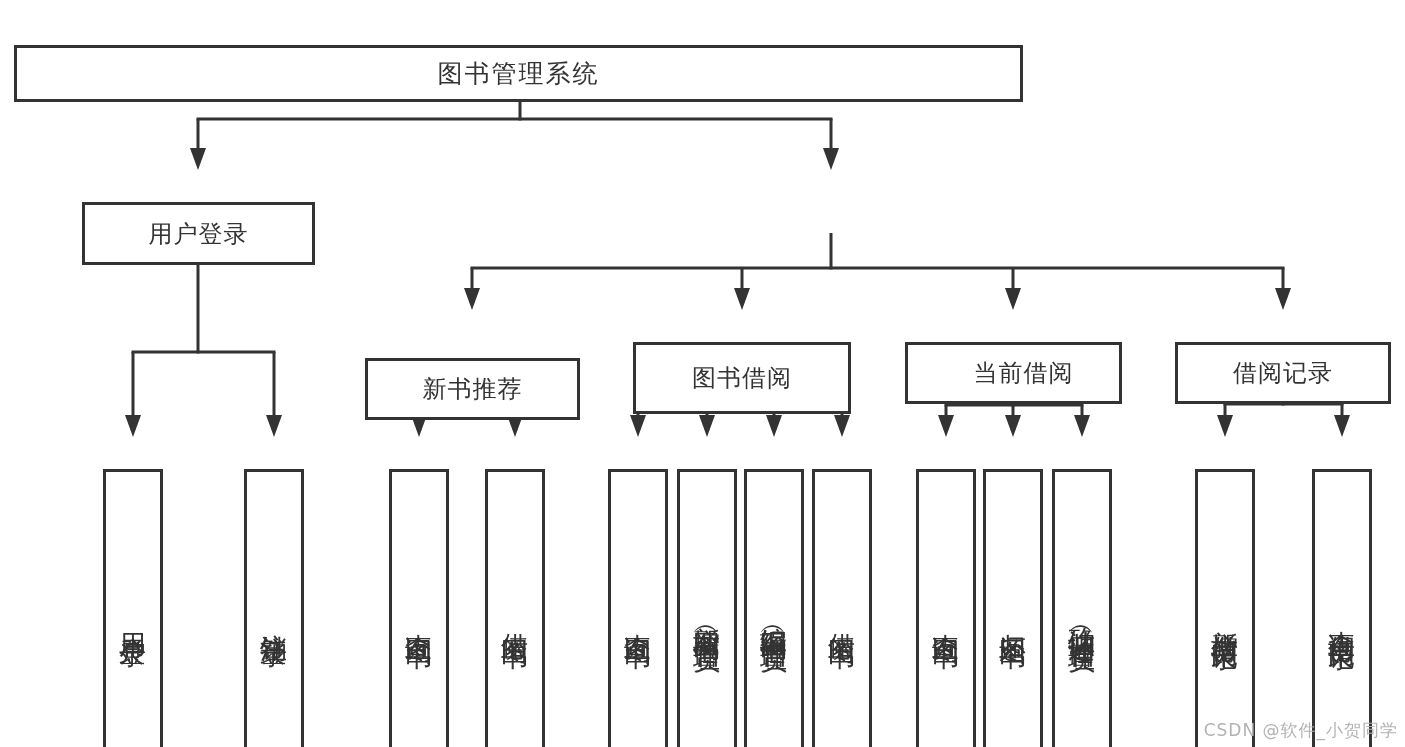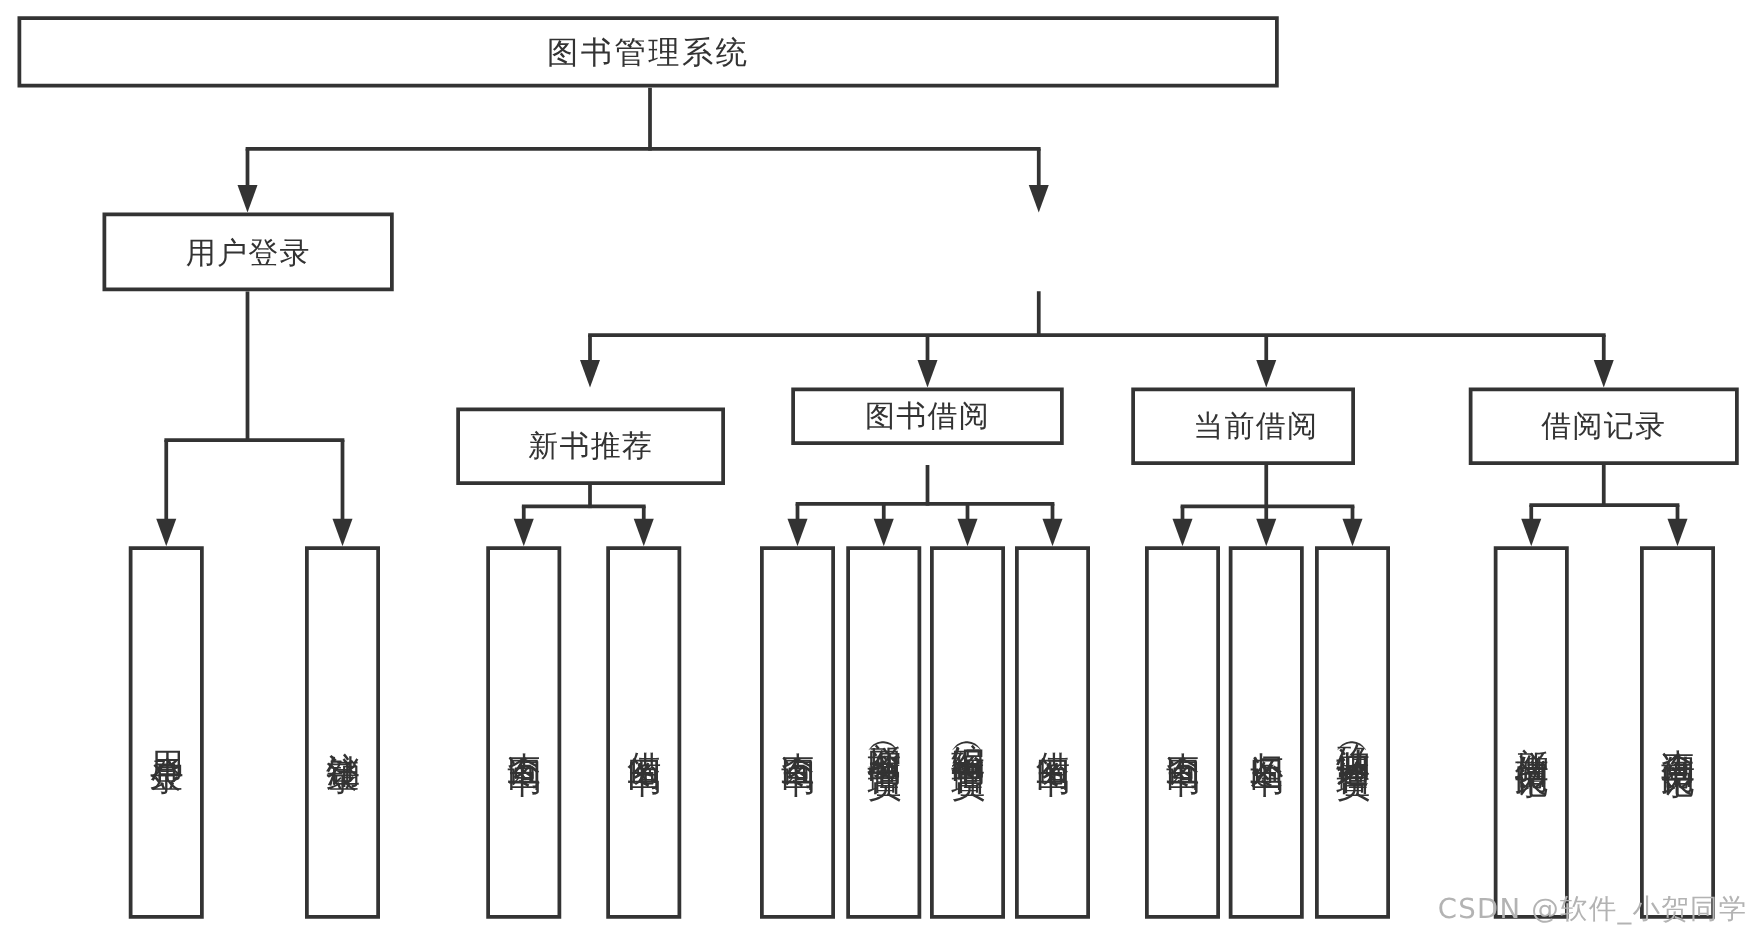--- a/index.html
+++ b/index.html
@@ -21,35 +21,36 @@
   .box {
     position: absolute;
     box-sizing: border-box;
     background: #ffffff;
     border: 3px solid #333333;
     color: #333333;
     display: flex;
     align-items: center;
     justify-content: center;
     text-align: center;
+    margin-top: 32px;
   }
   .hbox { font-size: 24px; letter-spacing: 1px; }
   .rootbox { font-size: 25px; letter-spacing: 2px; }
   .leaf {
     writing-mode: vertical-rl;
     text-orientation: mixed;
     font-size: 27px;
     letter-spacing: 3px;
     line-height: 1;
   }
   .watermark {
     position: absolute;
     right: 7px;
     bottom: 5px;
-    font-size: 22px;
+    font-size: 17px;
     color: #b3b3b3;
     letter-spacing: 1px;
     white-space: nowrap;
   }
 </style>
 </head>
 <body>
 
 <div class="stage">
 
@@ -113,22 +114,22 @@
       <polygon points="1217,415 1233,415 1225,437"></polygon>
     <line x1="1342" y1="404" x2="1342" y2="418"></line>
       <polygon points="1334,415 1350,415 1342,437"></polygon>
   </svg>
 
   <div class="box rootbox" style="left:14px; top:13px; width:1009px; height:57px;">图书管理系统</div>
 
   <div class="box hbox" style="left:82px; top:170px; width:233px; height:63px;">用户登录</div>
 
   <div class="box hbox" style="left:365px; top:326px; width:215px; height:62px;">新书推荐</div>
-  <div class="box hbox" style="left:633px; top:310px; width:218px; height:46px;">图书借阅</div>
-  <div class="box hbox" style="left:905px; top:310px; width:179px; height:62px;padding-left:20px;">当前借阅</div>
+  <div class="box hbox" style="left:633px; top:310px; width:218px; height:72px;">图书借阅</div>
+  <div class="box hbox" style="left:905px; top:310px; width:217px; height:62px;padding-left:20px;">当前借阅</div>
   <div class="box hbox" style="left:1175px; top:310px; width:216px; height:62px;text-align:right;">借阅记录</div>
 
   <div class="box leaf" style="left:103px; top:437px; width:60px; height:298px;">用户登录</div>
   <div class="box leaf" style="left:244px; top:437px; width:60px; height:298px;">注销登录</div>
 
   <div class="box leaf" style="left:389px; top:437px; width:60px; height:298px;">查询图书</div>
   <div class="box leaf" style="left:485px; top:437px; width:60px; height:298px;">借阅图书</div>
 
   <div class="box leaf" style="left:608px; top:437px; width:60px; height:298px;">查询图书</div>
   <div class="box leaf" style="left:677px; top:437px; width:60px; height:298px;">新增图书（管理员）</div>

